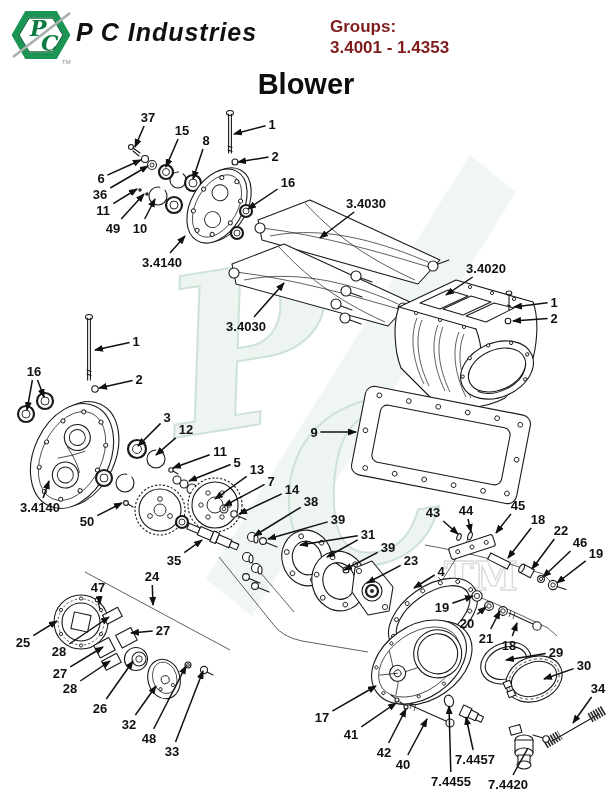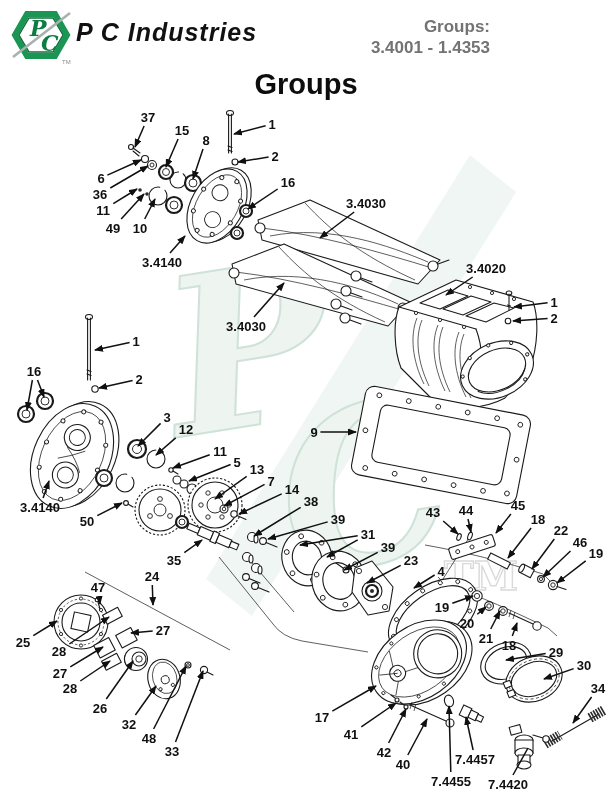--- a/index.html
+++ b/index.html
@@ -7,22 +7,22 @@
     width:612px;height:793px;position:relative;overflow:hidden;
     background:#ffffff;font-family:"Liberation Sans",sans-serif;
   }
   .header{position:absolute;left:0;top:0;width:612px;height:100px;}
   .logo{position:absolute;left:10px;top:6px;}
   .company{
     position:absolute;left:76px;top:18px;font-size:25px;font-weight:bold;
     font-style:italic;color:#111;letter-spacing:1px;
   }
   .groups{
-    position:absolute;left:330px;top:16px;width:160px;text-align:right;
-    font-size:17px;font-weight:bold;color:#737373;line-height:21px;
+    position:absolute;left:330px;top:16px;width:160px;text-align:left;
+    font-size:17px;font-weight:bold;color:#7f1d1d;line-height:21px;
   }
   .page-title{
     position:absolute;left:0;top:68px;width:612px;text-align:center;
     font-size:29px;font-weight:bold;color:#0d0d0d;
   }
   #diagram{position:absolute;left:0;top:0;}
   .ln{fill:none;stroke:#1a1a1a;stroke-width:1.1;stroke-linecap:round;stroke-linejoin:round;}
   .fw{fill:#ffffff;stroke:#1a1a1a;stroke-width:1.1;stroke-linejoin:round;}
   .thin{fill:none;stroke:#1a1a1a;stroke-width:0.7;}
   .ring{fill:#ffffff;stroke:#1a1a1a;stroke-width:2.2;}
@@ -832,13 +832,13 @@
     <text x="20" y="30" font-family="DejaVu Serif, Liberation Serif, serif" font-style="italic" font-weight="bold" font-size="22" fill="#0d7c42">P</text>
     <text x="31" y="45" font-family="DejaVu Serif, Liberation Serif, serif" font-style="italic" font-weight="bold" font-size="22" fill="#0d7c42">C</text>
     <text x="52" y="58" font-size="6" fill="#8a8a8a" font-family="Liberation Sans, sans-serif">TM</text>
   </svg>
   <div class="company">P C Industries</div>
   <div class="groups">
     <div>Groups:</div>
     <div>3.4001 - 1.4353</div>
   </div>
 </div>
-<div class="page-title">Groups</div>
+<div class="page-title">Blower</div>
 
 </body></html>

